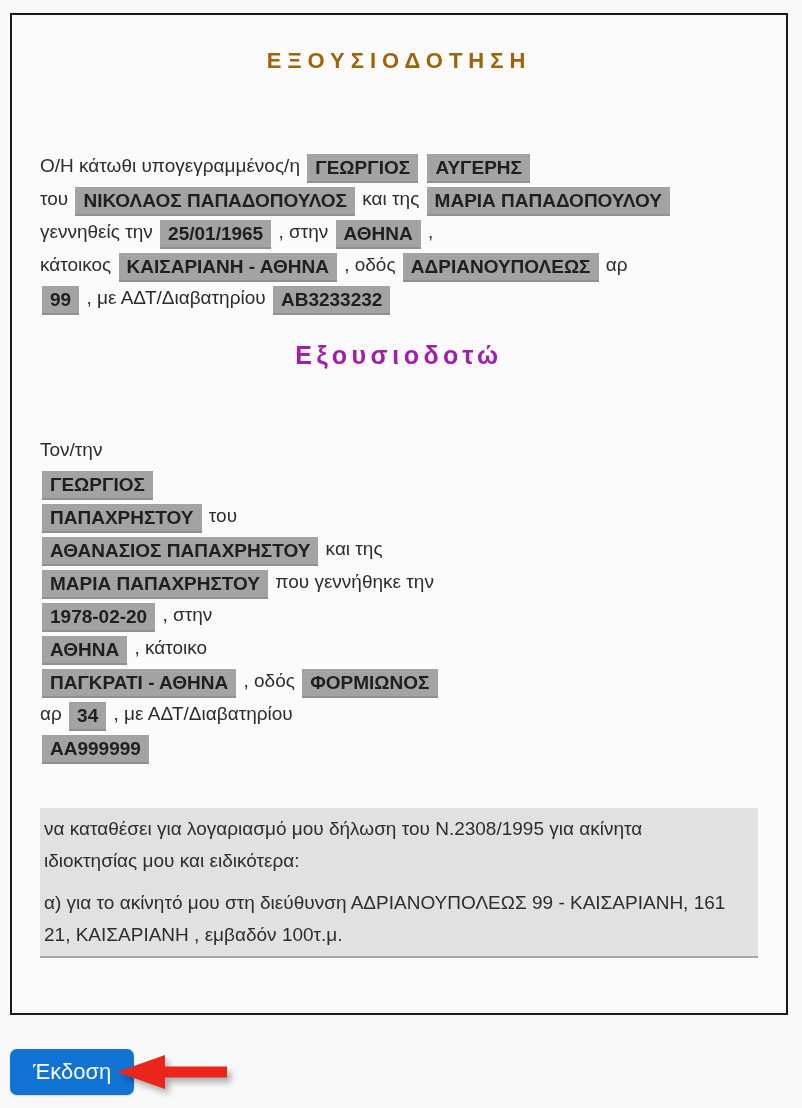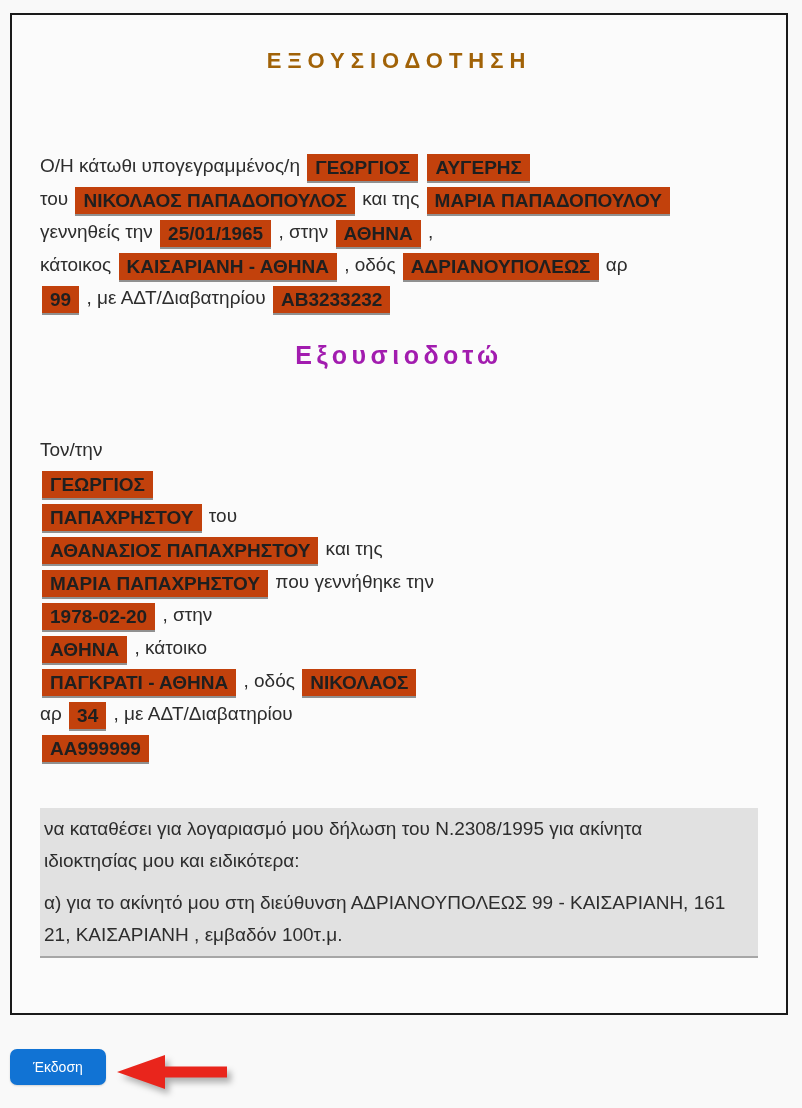--- a/index.html
+++ b/index.html
@@ -19,38 +19,38 @@
     margin-top:26px; text-align:center;
     font-size:25px; font-weight:bold; letter-spacing:4.5px; color:#a21caf;
   }
 
   .section { font-size:19px; color:#2d2d2d; }
   .section.grantor { margin-top:76px; }
   .section.grantee { margin-top:64px; }
   .line { line-height:32.5px; white-space:nowrap; }
 
   .f {
-    display:inline-block; background:#c2410c; border-bottom:2px solid #909090;
+    display:inline-block; background:#a3a3a3; border-bottom:2px solid #909090;
     padding:0 8px; margin:0 2px; line-height:27px; font-weight:bold;
     color:#1f1f1f; vertical-align:-2px; white-space:nowrap;
   }
   .t { color:#2d2d2d;text-align:right; }
 
   .note {
     margin-top:44px; background:#e1e1e1; border-bottom:2px solid #a6a6a6;
     padding:5px 4px; font-size:19px; color:#2d2d2d;
   }
   .note p { line-height:32px; max-width:682px; }
   .note p + p { margin-top:10px; }
 
   .submit-btn {
     position:absolute; left:10px; top:1049px;
     background:#1173d4; color:#ffffff; border:none; border-radius:7px;
     font-family:"Liberation Sans", sans-serif;
-    font-size:14px; padding:10px 23px; cursor:pointer;
+    font-size:22px; padding:10px 23px; cursor:pointer;
     box-shadow:0 1px 2px rgba(0,0,0,0.15);
   }
 
   .arrow-annotation {
     position:absolute; left:117px; top:1055px; width:112px; height:34px;
     pointer-events:none;
   }
   .arrow-annotation svg { filter:drop-shadow(4px 5px 3px rgba(0,0,0,0.30)); }
 </style>
 </head>
@@ -120,21 +120,21 @@
         <span class="f">1978-02-20</span>
         <span class="t">, στην</span>
       </div>
       <div class="line">
         <span class="f">ΑΘΗΝΑ</span>
         <span class="t">, κάτοικο</span>
       </div>
       <div class="line">
         <span class="f">ΠΑΓΚΡΑΤΙ - ΑΘΗΝΑ</span>
         <span class="t">, οδός</span>
-        <span class="f">ΝΙΚΟΛΑΟΣ</span>
+        <span class="f">ΦΟΡΜΙΩΝΟΣ</span>
       </div>
       <div class="line">
         <span class="t">αρ</span>
         <span class="f">34</span>
         <span class="t">, με ΑΔΤ/Διαβατηρίου</span>
       </div>
       <div class="line">
         <span class="f">ΑΑ999999</span>
       </div>
     </div>

